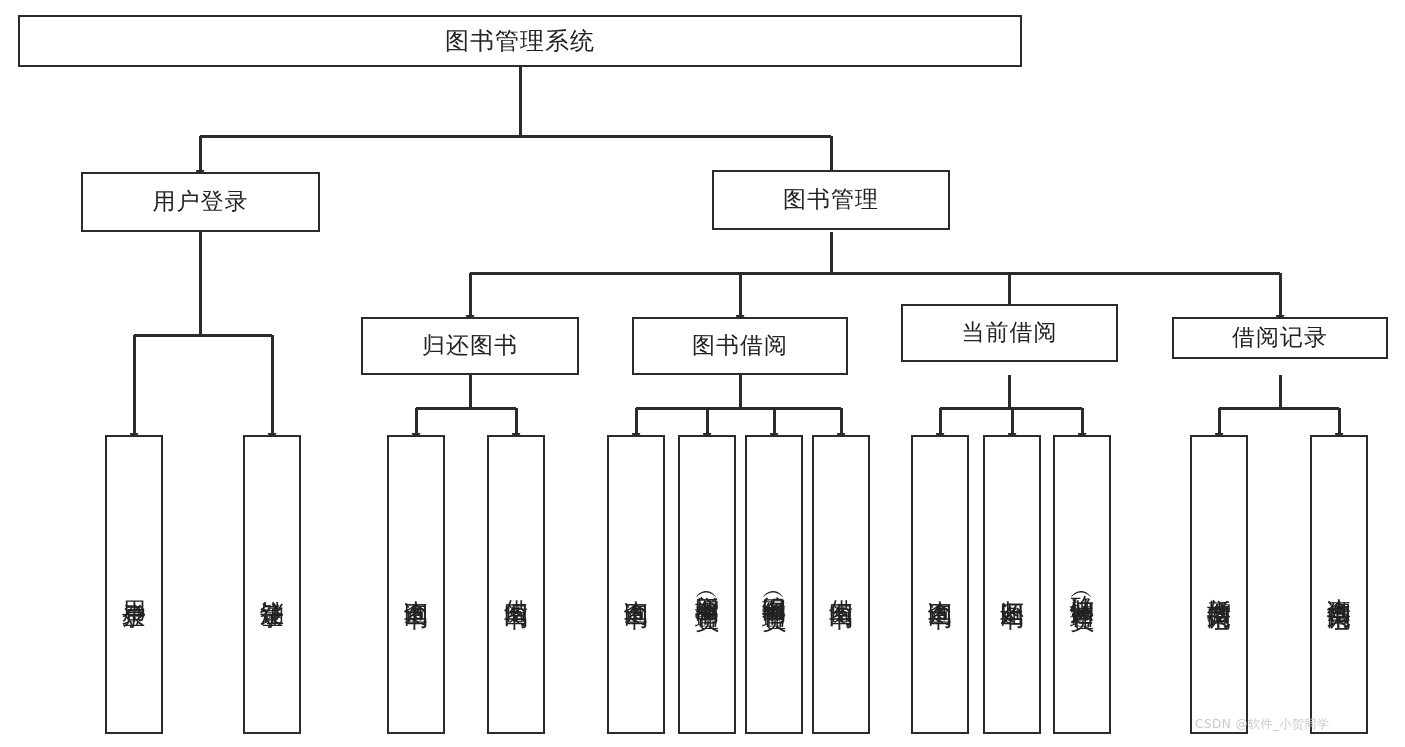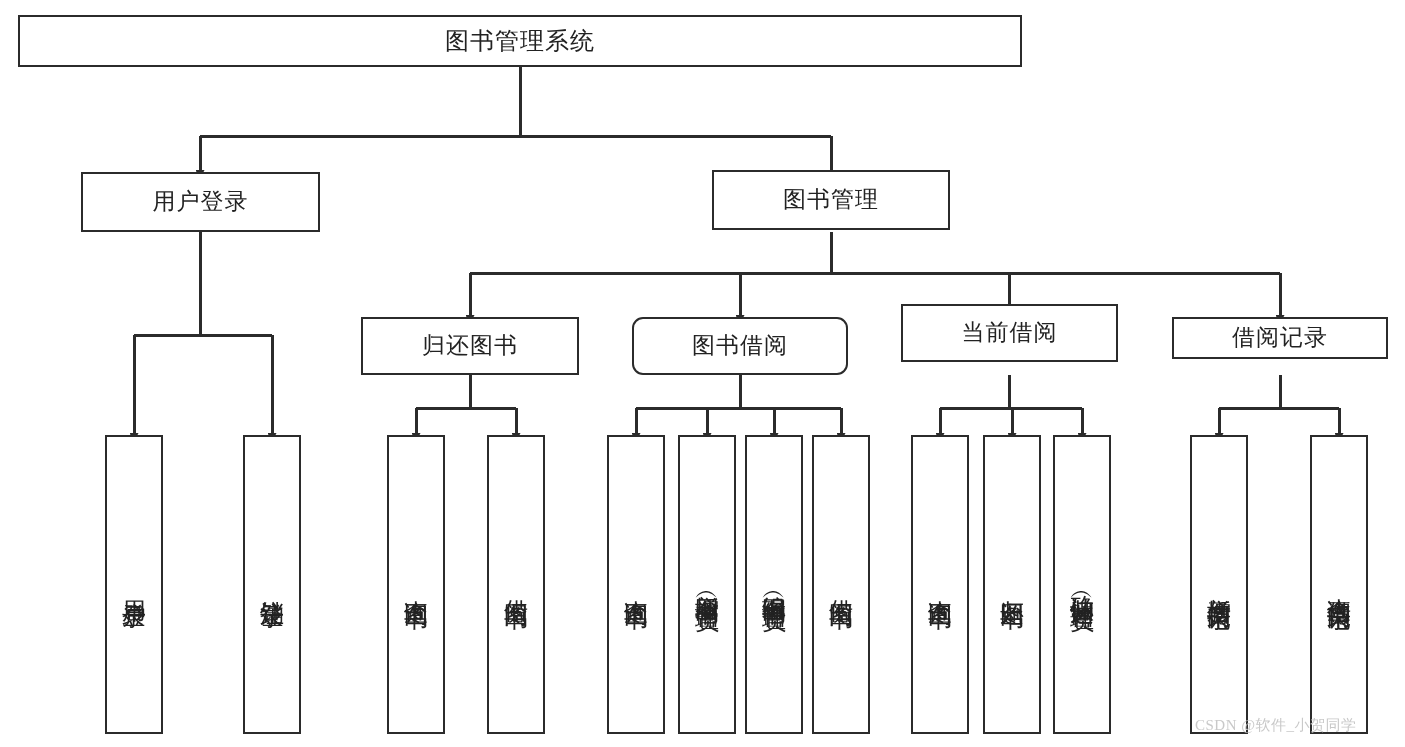--- a/index.html
+++ b/index.html
@@ -10,21 +10,20 @@
   }
   body {
     font-family: "DejaVu Sans", "Liberation Sans", sans-serif;
   }
   #diagram-root {
     position: relative;
     width: 1405px;
     height: 747px;
     background: #ffffff;
     overflow: hidden;
-    font-family: Liberation Serif, serif;
   }
   #diagram-svg {
     position: absolute;
     left: 0;
     top: 0;
     width: 1405px;
     height: 747px;
   }
   
   .node-box {
@@ -62,21 +61,21 @@
     text-orientation: upright;
     font-size: 24px;
     line-height: 1.0;
     letter-spacing: 2px;
     white-space: nowrap;
   }
   
   #watermark {
     position: absolute;
     color: #c9c9c9;
-    font-size: 15px;
+    font-size: 12px;
     letter-spacing: 0.5px;
     white-space: nowrap;
     user-select: none;
   }
 </style>
 </head>
 <body>
 
 <div id="diagram-root">
 
@@ -129,21 +128,21 @@
       </div>
       <div class="node-box node-h" style="left: 81px; top: 172px; width: 239px; height: 60px;">
         <span class="node-label">用户登录</span>
       </div>
       <div class="node-box node-h" style="left: 712px; top: 170px; width: 238px; height: 60px;">
         <span class="node-label">图书管理</span>
       </div>
       <div class="node-box node-h" style="left: 361px; top: 317px; width: 218px; height: 58px;">
         <span class="node-label">归还图书</span>
       </div>
-      <div class="node-box node-h" style="left: 632px; top: 317px; width: 216px; height: 58px; border-radius: 11px;">
+      <div class="node-box node-h" style="left: 632px; top: 317px; width: 216px; height: 58px;">
         <span class="node-label">图书借阅</span>
       </div>
       <div class="node-box node-h" style="left: 901px; top: 304px; width: 217px; height: 58px;">
         <span class="node-label">当前借阅</span>
       </div>
       <div class="node-box node-h" style="left: 1172px; top: 317px; width: 216px; height: 42px;">
         <span class="node-label">借阅记录</span>
       </div>
       <div class="node-box node-v" style="left: 105px; top: 435px; width: 58px; height: 299px;">
         <span class="node-label">用户登录</span>

